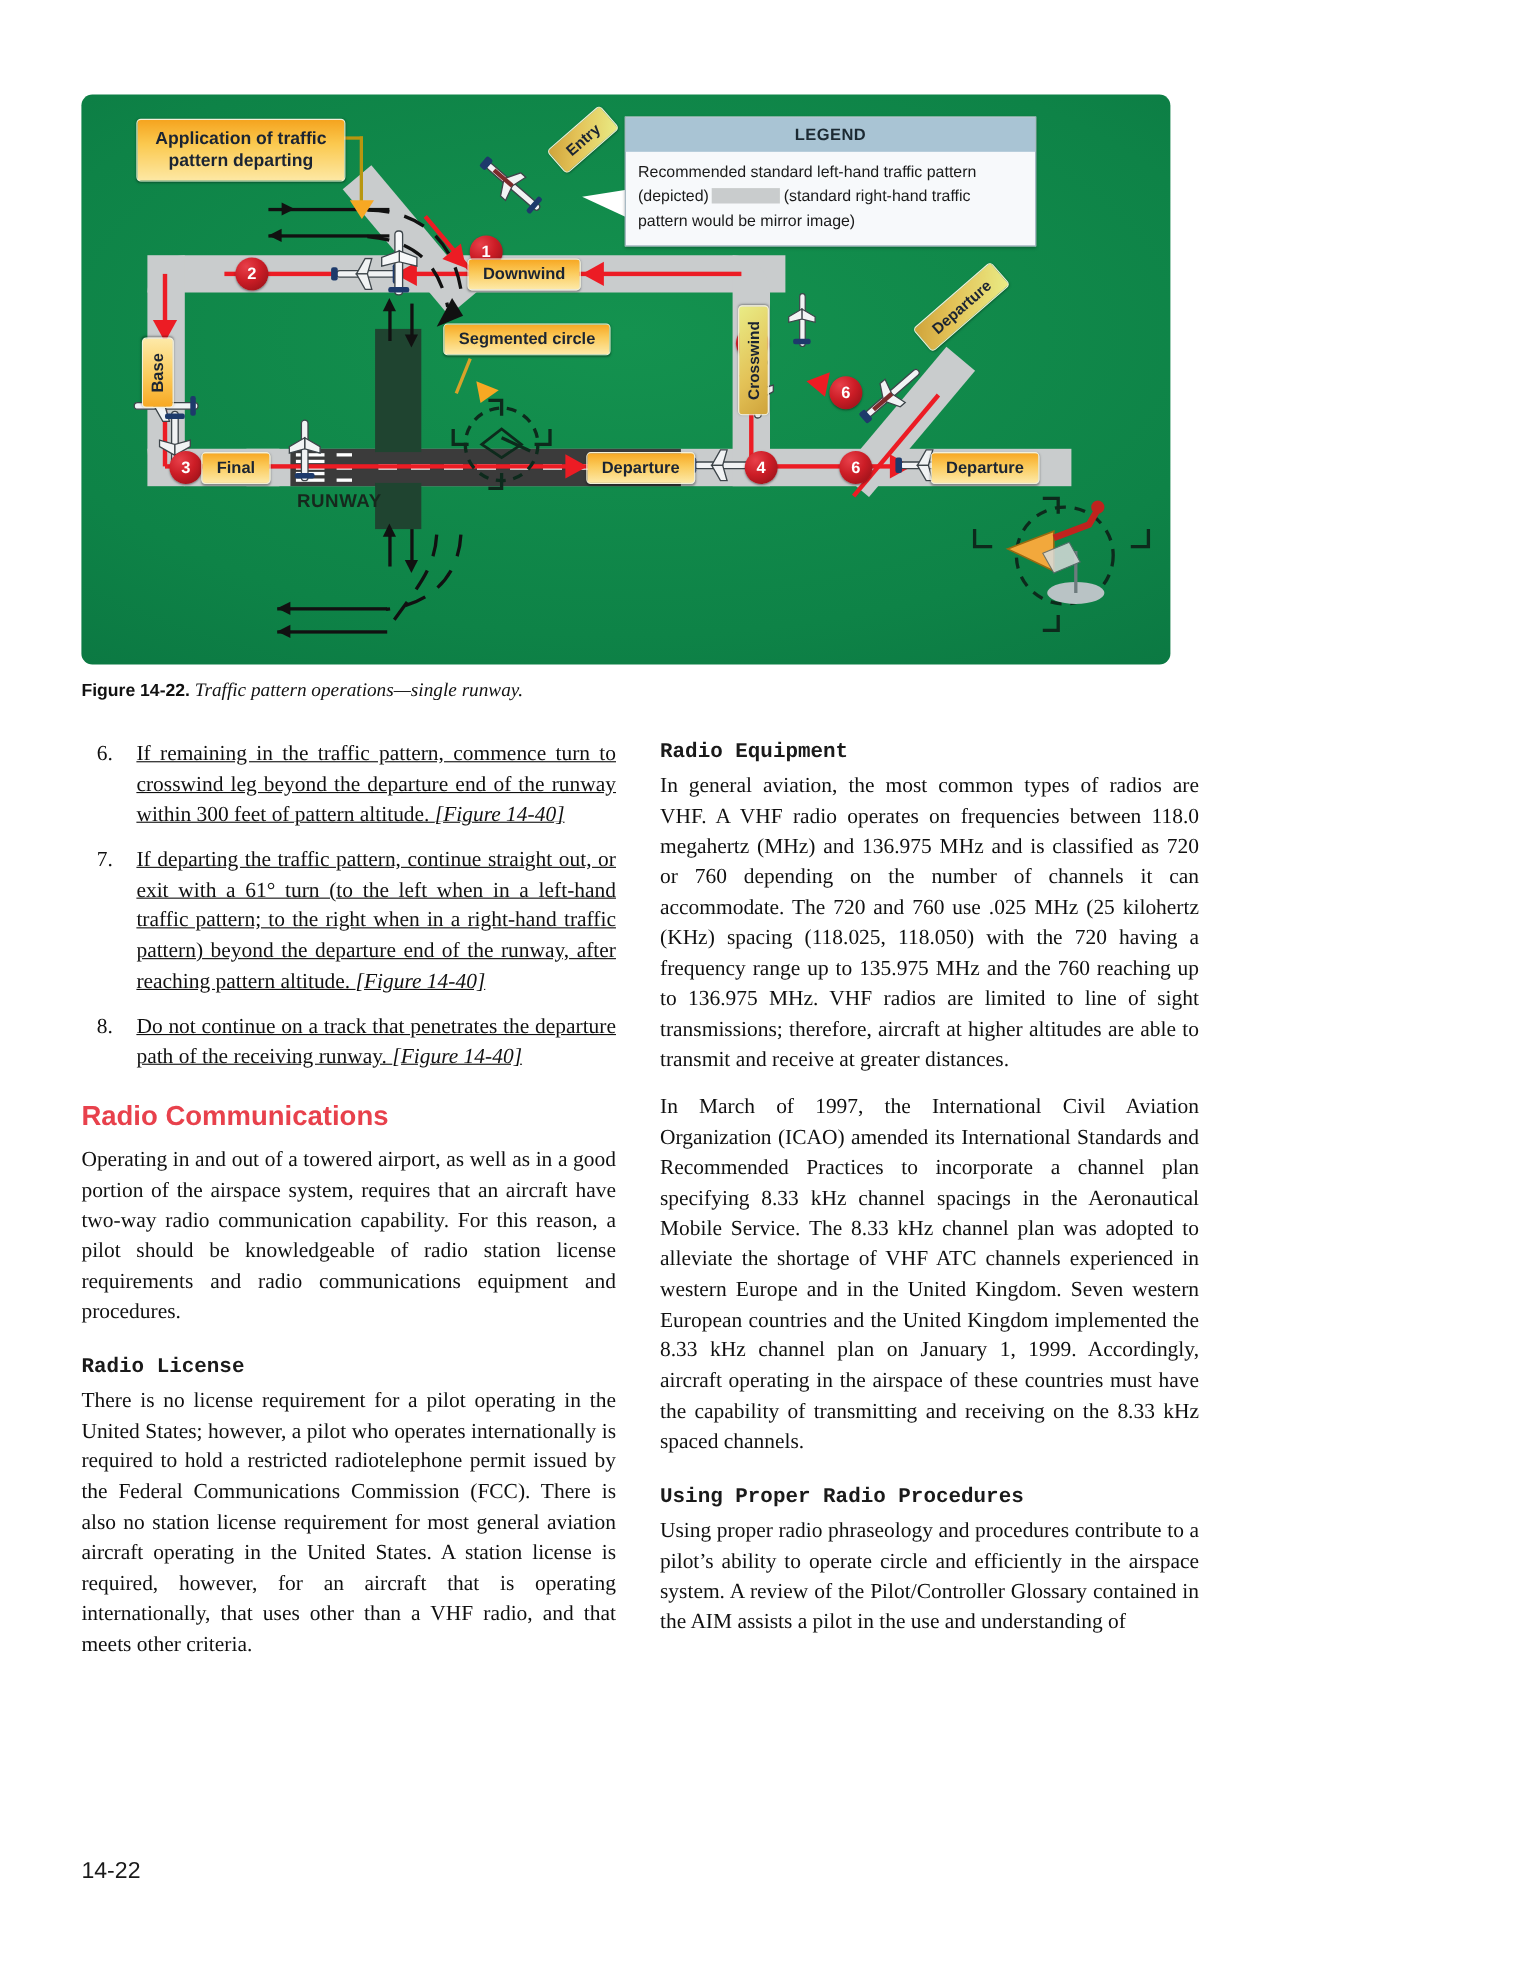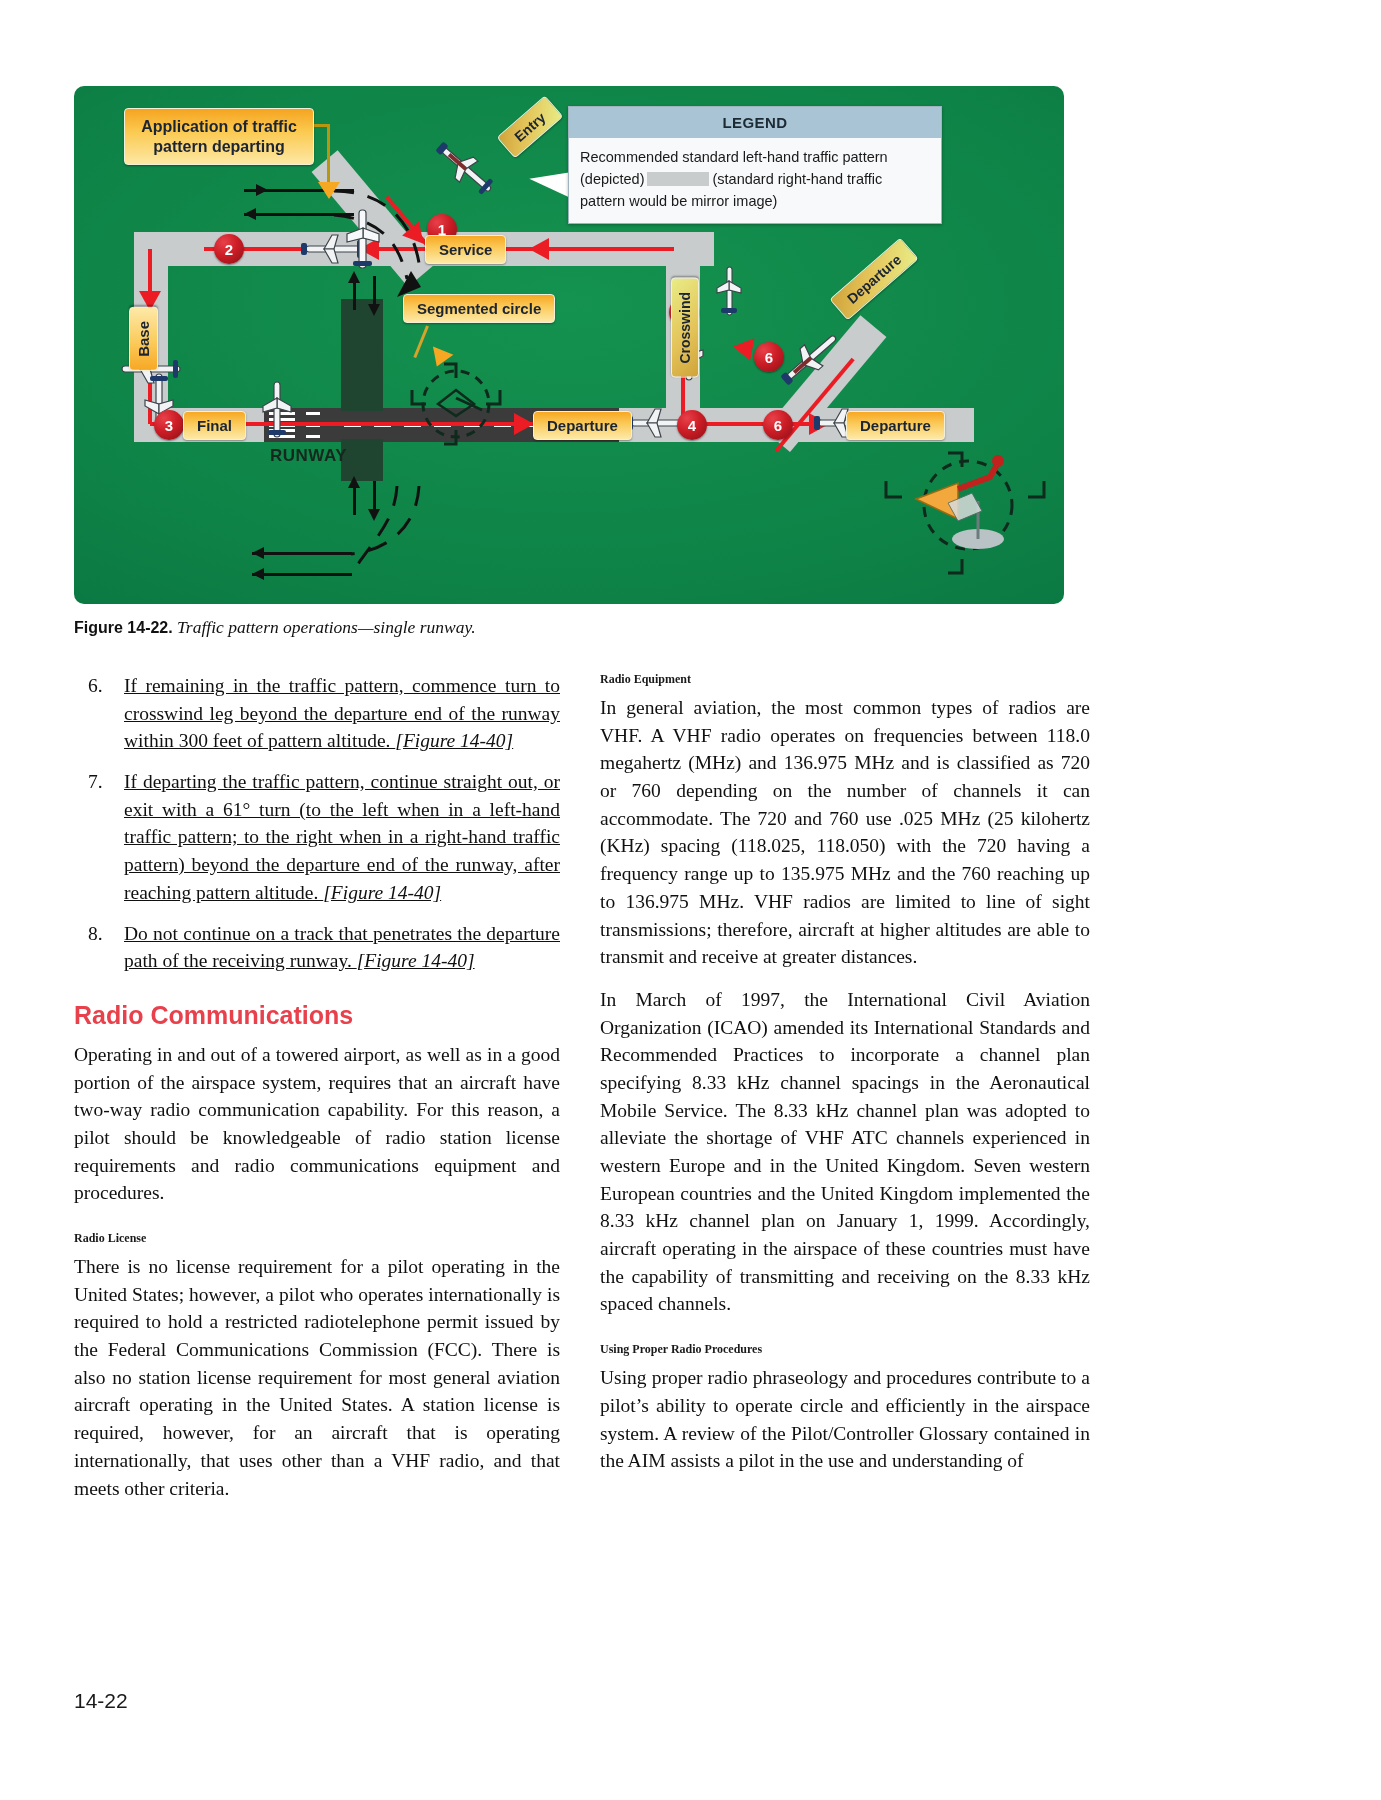--- a/index.html
+++ b/index.html
@@ -248,23 +248,23 @@
   .olitem i { font-style: italic; }
 
   h2.sec {
     font-family: "Liberation Sans", sans-serif;
     font-weight: bold;
     font-size: 25px;
     color: #e8414c;
     margin: 26px 0 11px;
   }
   h3.sub {
-    font-family: Liberation Serif, serif;
+    font-family: Liberation Mono, monospace;
     font-weight: bold;
-    font-size: 12px;
+    font-size: 19px;
     color: #1a1a1a;
     margin: 24px 0 7px;
   }
   h3.sub.first { margin-top: 0; }
   p.body {
     font-size: 19.5px;
     line-height: 1.42;
     margin: 0 0 15px;
     text-align: justify;
   }
@@ -498,21 +498,21 @@
 
     <div class="numball" style="left:353px; top:128px;">1</div>
     <div class="numball" style="left:140px; top:148px;">2</div>
     <div class="numball" style="left:80px; top:324px;">3</div>
     <div class="numball" style="left:603px; top:324px;">4</div>
     <div class="numball" style="left:595px; top:211px;">5</div>
     <div class="numball" style="left:680px; top:256px;">6</div>
     <div class="numball" style="left:689px; top:324px;">6</div>
 
     <div class="chip gold-olive" style="left:424px; top:27px; transform:rotate(-41deg); font-size:14px;">Entry</div>
-    <div class="chip" style="left:351px; top:149px;">Service</div>
+    <div class="chip" style="left:351px; top:149px;">Downwind</div>
     <div class="chip vert" style="left:55px; top:221px;">Base</div>
     <div class="chip" style="left:109px; top:325px;">Final</div>
     <div class="chip vert gold-olive" style="left:597px; top:192px; font-size:14px;">Crosswind</div>
     <div class="chip" style="left:459px; top:325px;">Departure</div>
     <div class="chip" style="left:772px; top:325px;">Departure</div>
     <div class="chip gold-olive" style="left:753px; top:179px; transform:rotate(-41deg); font-size:14px;">Departure</div>
     <div class="chip" style="left:329px; top:208px;">Segmented circle</div>
 
     <div class="chip callout" style="left:50px; top:22px; width:160px;">
       <span>Application of traffic</span><br>

